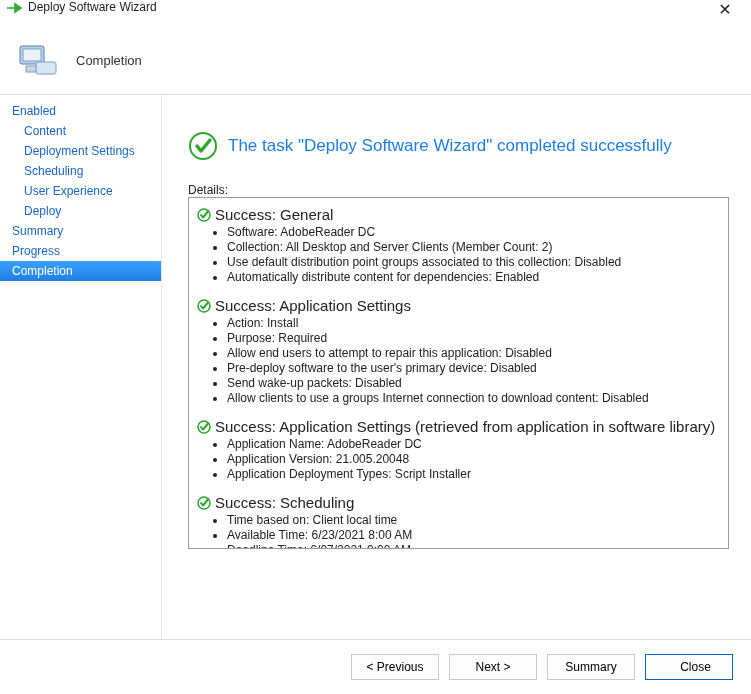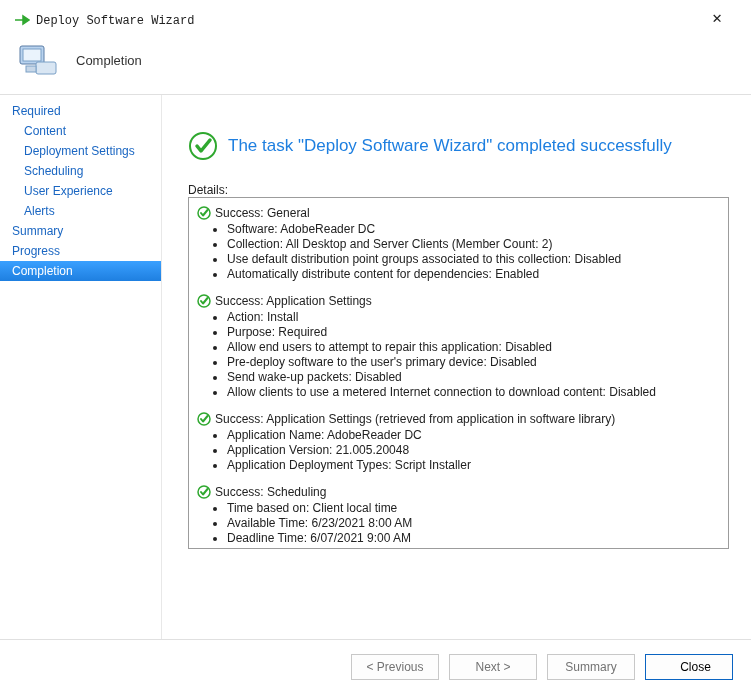--- a/index.html
+++ b/index.html
@@ -1,44 +1,44 @@
 <!DOCTYPE html>
 <html><head>
 <meta charset="utf-8">
 <style>
   * { box-sizing: border-box; }
   html, body { margin:0; padding:0; font-family: "Segoe UI", Tahoma, sans-serif; font-size:12px; color:#222; background:#fff; }
   .window { width:751px; height:694px; background:#fff; position:relative; display:flex; flex-direction:column; }
-  .titlebar { height:28px; display:flex; align-items:flex-end; padding:0 14px;font-family:Liberation Mono, monospace; }
+  .titlebar { height:28px; display:flex; align-items:flex-start; padding:0 6px; }
   .titlebar .arrow-icon { width:16px; height:16px; margin-right:6px; display:flex; align-items:center; justify-content:center;}
   .titlebar .title { flex:1; font-size:12px; }
   .titlebar .close { width:40px; text-align:center; font-size:16px; cursor:default; }
   .header { display:flex; align-items:center; padding:8px 14px 10px 14px; border-bottom:1px solid #e0e0e0; }
   .header .computer-icon { width:48px; height:48px; margin-right:14px; display:flex; align-items:center; justify-content:center;}
   .header .stage { font-size:13px; color:#333; }
   .body { flex:1; display:flex; min-height:0; }
   .sidebar { width:162px; background:#fff; border-right:1px solid #e8e8e8; padding-top:6px; }
   .sidebar .item { padding:3px 10px 3px 12px; color:#1a66c2; font-size:12px; cursor:default; white-space:nowrap;}
   .sidebar .item.sub { padding-left:24px; }
   .sidebar .item.selected { background:#1e90ff; background:linear-gradient(#3aa0ff,#1e7fe0); color:#fff; }
   .content { flex:1; padding:18px 22px 10px 26px; display:flex; flex-direction:column; min-height:0;}
   .success-row { display:flex; align-items:center; margin:18px 0 22px 0;}
   .success-row .check { margin-right:10px;}
   .success-row .msg { color:#1e7fe0; font-size:17px; }
   .details-label { font-size:12px; }
   .details-box { border:1px solid #9c9c9c; height:352px; padding:8px 4px 8px 8px; overflow-y:scroll; background:#fff;}
   .section { margin-bottom:12px; }
   .section-head { display:flex; align-items:center; }
   .section-head .mini-check { margin-right:4px;}
-  .section-title { font-size:12px;}
+  .section-title { font-size:15px;}
   .section ul { margin:2px 0 0 0; padding-left:30px; }
   .section ul li { font-size:12px; line-height:1.25; }
   .exit-text { margin-top:10px; font-size:12px;}
   .footer { border-top:1px solid #e0e0e0; padding:14px 18px; display:flex; justify-content:flex-end; gap:10px;}
-  .btn { width:88px; height:26px; font-size:12px; background:#fdfdfd; border:1px solid #c8c8c8; color:#737373; display:flex; align-items:center; justify-content:center;}
+  .btn { width:88px; height:26px; font-size:12px; background:#fdfdfd; border:1px solid #c8c8c8; color:#000000; display:flex; align-items:center; justify-content:center;}
   .btn.enabled { border:1px solid #0a64c2; color:#000; cursor:default;padding-left:13px;}
   svg { display:block; }
 </style>
 </head>
 <body>
 
 <div class="window">
 
   <div class="titlebar">
     <span class="arrow-icon">
@@ -57,26 +57,26 @@
         <rect x="9" y="13" width="18" height="12" fill="#eaf3fc" stroke="#7ba0c6"></rect>
         <rect x="22" y="26" width="20" height="12" rx="2" fill="#d9e6f3" stroke="#7ba0c6"></rect>
         <rect x="12" y="30" width="10" height="6" fill="#c7d7e8" stroke="#7ba0c6"></rect>
       </svg>
     </span>
     <span class="stage">Completion</span>
   </div>
 
   <div class="body">
     <div class="sidebar" id="sidebar">
-        <div class="item">Required</div>
+        <div class="item">Enabled</div>
         <div class="item sub">Content</div>
         <div class="item sub">Deployment Settings</div>
         <div class="item sub">Scheduling</div>
         <div class="item sub">User Experience</div>
-        <div class="item sub">Alerts</div>
+        <div class="item sub">Deploy</div>
         <div class="item">Summary</div>
         <div class="item">Progress</div>
         <div class="item selected">Completion</div>
       </div>
 
     <div class="content">
       <div class="success-row">
         <span class="check">
           <svg width="30" height="30" viewBox="0 0 30 30">
             <circle cx="15" cy="15" r="13" fill="#fff" stroke="#2fa82f" stroke-width="2"></circle>
@@ -114,21 +114,21 @@
                 </svg>
               </span>
               <span class="section-title">Success: Application Settings</span>
             </div>
             <ul>
               <li>Action: Install</li>
               <li>Purpose: Required</li>
               <li>Allow end users to attempt to repair this application: Disabled</li>
               <li>Pre-deploy software to the user's primary device: Disabled</li>
               <li>Send wake-up packets: Disabled</li>
-              <li>Allow clients to use a metered Internet connection to download content: Disabled</li>
+              <li>Allow clients to use a groups Internet connection to download content: Disabled</li>
             </ul>
           </div>
           <div class="section">
             <div class="section-head">
               <span class="mini-check">
                 <svg width="14" height="14" viewBox="0 0 14 14">
                   <circle cx="7" cy="7" r="6" fill="#fff" stroke="#2fa82f" stroke-width="1.5"></circle>
                   <path d="M4 7 L6 9.5 L10.5 4" fill="none" stroke="#2fa82f" stroke-width="2" stroke-linecap="round" stroke-linejoin="round"></path>
                 </svg>
               </span>

